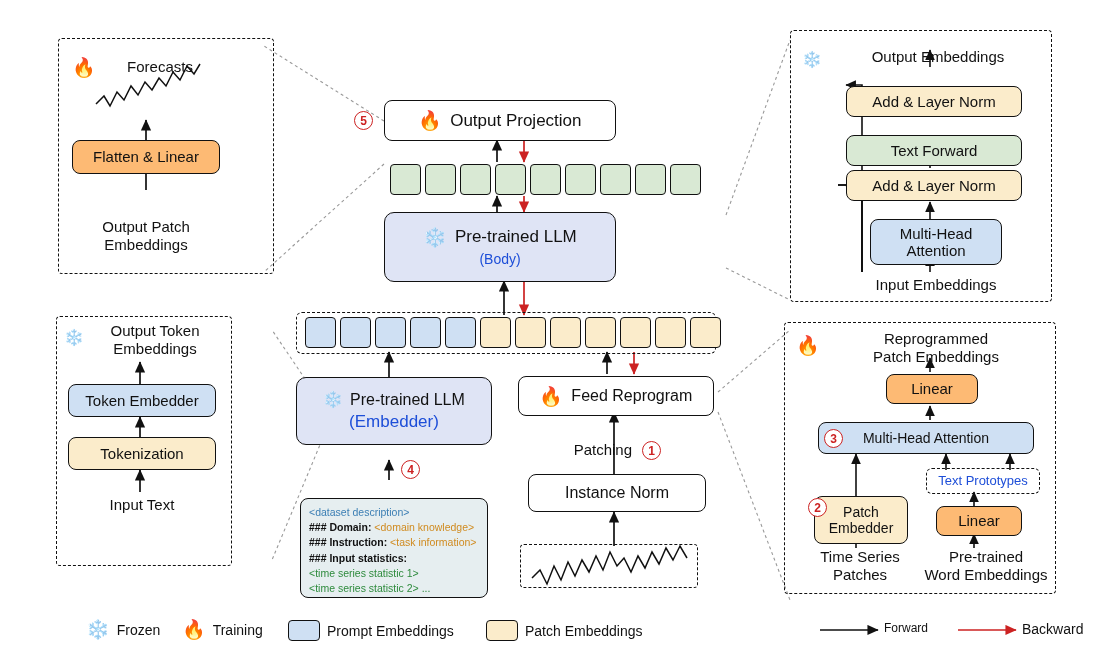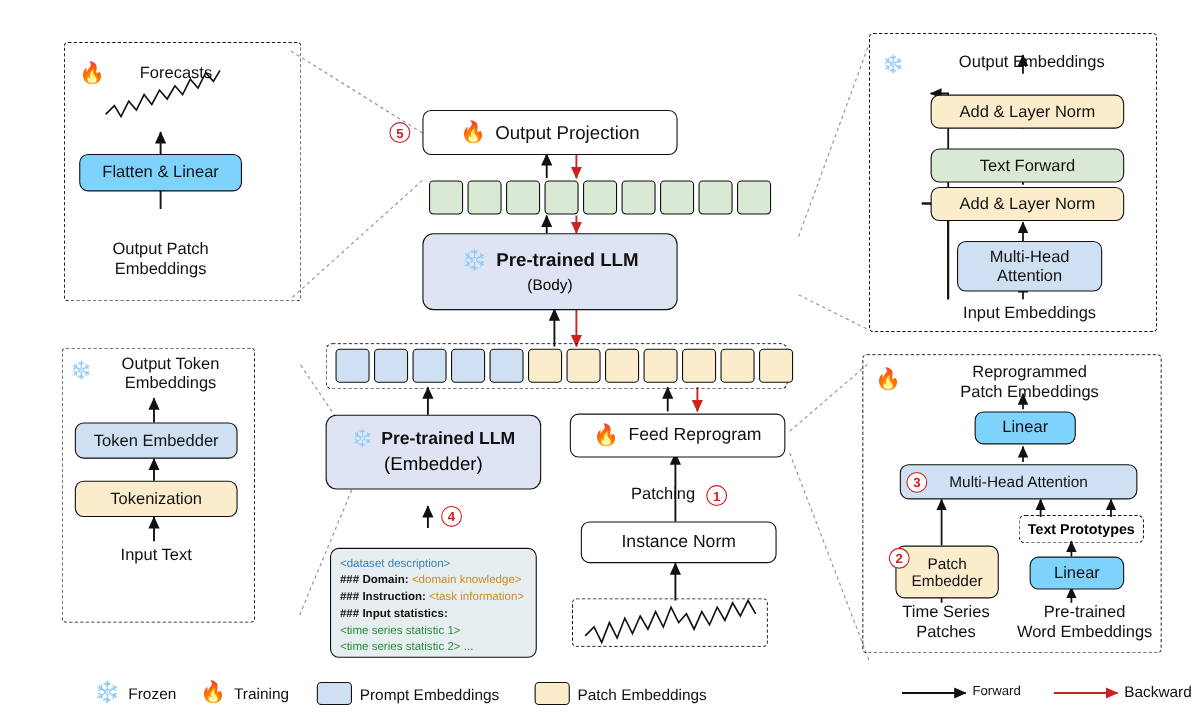--- a/index.html
+++ b/index.html
@@ -28,21 +28,21 @@
     border-radius: 8px;
     display: flex;
     align-items: center;
     justify-content: center;
     text-align: center;
     background: #fff;
     font-size: 15px;
     line-height: 1.15;
     padding: 2px 6px;
   }
-  .box.pink   { background: #7dd3fc; }
+  .box.pink   { background: #fdba74; }
   .box.yellow { background: #fbeccb; }
   .box.blue   { background: #cfe0f3; }
   .box.green  { background: #d9e9d4; }
   .box.plain  { background: #ffffff; }
   .box.thin   { border-width: 1.4px; }
 
   .dashedgrp {
     border: 1.8px dashed #111;
     border-radius: 4px;
     background: transparent;
@@ -53,22 +53,22 @@
     background: transparent;
   }
 
   .label {
     font-size: 15px;
     text-align: center;
     line-height: 1.18;
     color: #111;
   }
   .label.small { font-size: 13px; }
-  .red { color: #000000; }
-  .bold { font-weight: bold; }
+  .red { color: #1d4ed8; }
+  .bold { font-weight: normal; }
 
   
   .cellrow { display: flex; }
   .cell {
     width: 31px;
     height: 31px;
     border: 1.4px solid #111;
     border-radius: 4px;
     margin-right: 4px;
     box-sizing: border-box;

